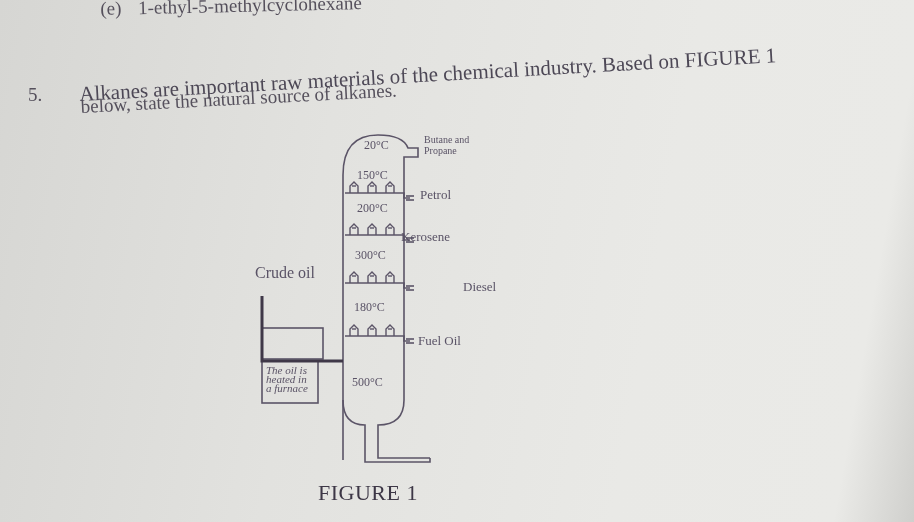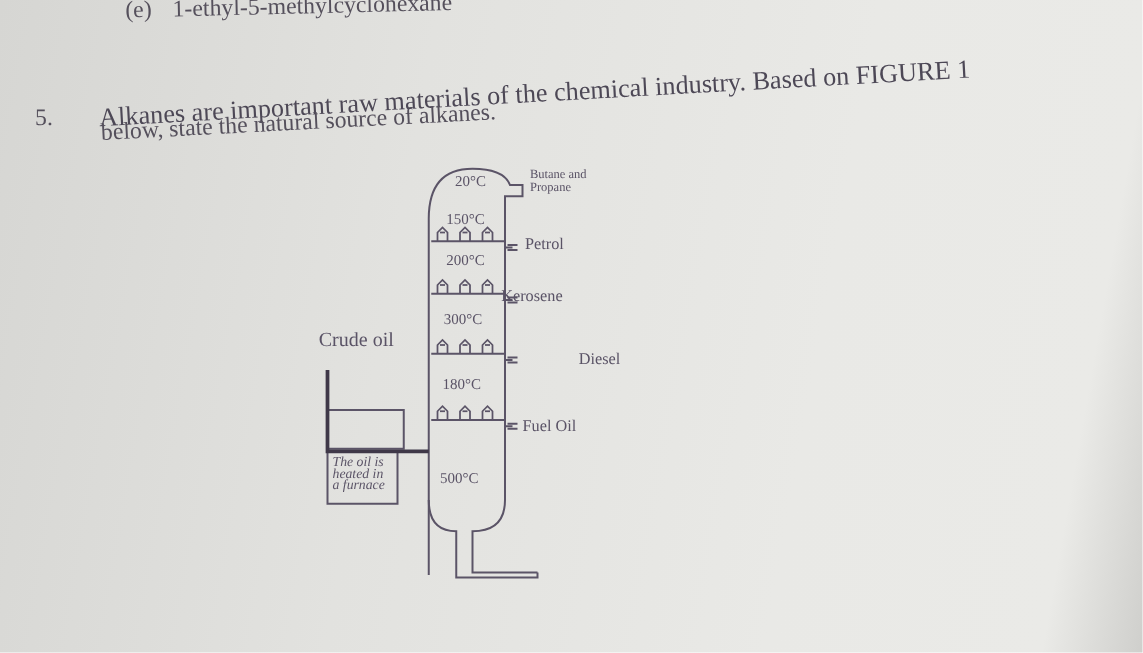--- a/index.html
+++ b/index.html
@@ -134,13 +134,14 @@
     <span class="lbl prod" style="left:418px;top:333px;">Fuel Oil</span>
 
     <span class="lbl prod" style="left:255px;top:264px;font-size:16px;">Crude oil</span>
     <div class="lbl small" style="left:266px;top:366px;">
       <div>The oil is</div>
       <div>heated in</div>
       <div>a furnace</div>
     </div>
   </div>
 
+  <div class="fig-caption">FIGURE 1</div>
 </div>
 
 </body></html>

